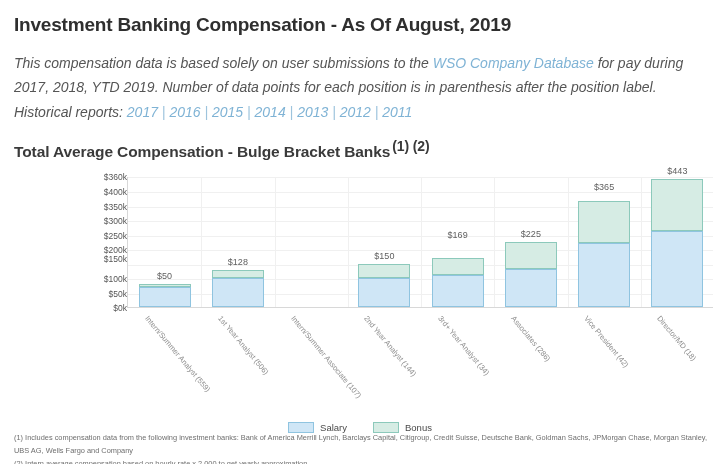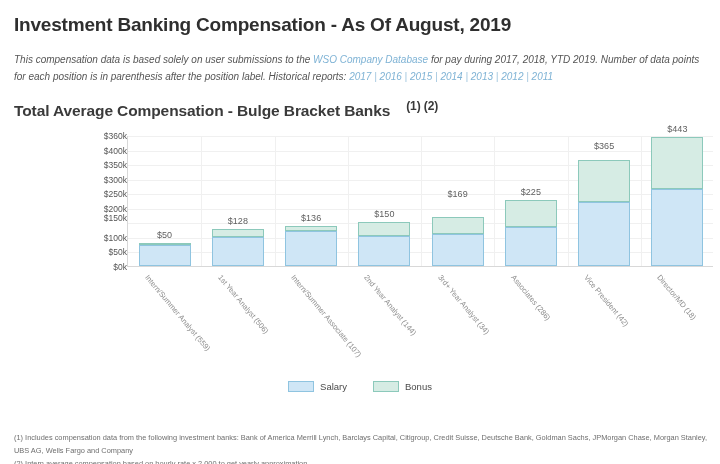--- a/index.html
+++ b/index.html
@@ -26,21 +26,21 @@
   
   #page-title {
     font-size: 19px;
     font-weight: bold;
     color: #2f2f2f;
     letter-spacing: -0.2px;
     margin: 14px 0 0 0;
     line-height: 1.2;
   }
   #intro-paragraph {
-    font-size: 10px;
+    font-size: 14px;
     font-style: italic;
     color: #555555;
     line-height: 1.75;
     margin-top: 14px;
     max-width: 690px;
   }
   .link {
     color: #7fb3d5;
     text-decoration: none;
     font-style: italic;
@@ -49,24 +49,24 @@
 
   
   #chart-title {
     font-size: 15.5px;
     font-weight: bold;
     color: #3a3a3a;
     margin-top: 13px;
     letter-spacing: -0.1px;
   }
   #chart-title .sup {
-    font-size: 12px;
+    font-size: 14px;
     font-weight: bold;
     vertical-align: super;
-    margin-left: 16px;
+    margin-left: 2px;
   }
 
   
   #chart-area {
     position: relative;
     margin-top: 6px;
     width: 692px;
     height: 285px;
   }
   #plot {
@@ -231,25 +231,20 @@
           <div class="seg bonus" style="height: 2.32889px; bottom: 20.96px;"></div>
           <div class="bar-value" style="bottom: 26.2889px;">$50</div>
         </div>
         <div class="gridline-v" style="left: 73.25px;"></div>
         <div class="bar-group" style="left: 83.875px; width: 52px; height: 37.2622px;">
           <div class="seg salary" style="height: 29.1111px;"></div>
           <div class="seg bonus" style="height: 8.15111px; bottom: 29.1111px;"></div>
           <div class="bar-value" style="bottom: 40.2622px;">$128</div>
         </div>
         <div class="gridline-v" style="left: 146.5px;"></div>
-        <div class="bar-group" style="left: 157.125px; width: 52px; height: 39.5911px;">
-          <div class="seg salary" style="height: 34.9333px;"></div>
-          <div class="seg bonus" style="height: 4.65778px; bottom: 34.9333px;"></div>
-          <div class="bar-value" style="bottom: 42.5911px;">$136</div>
-        </div>
         <div class="gridline-v" style="left: 219.75px;"></div>
         <div class="bar-group" style="left: 230.375px; width: 52px; height: 43.6667px;">
           <div class="seg salary" style="height: 29.6933px;"></div>
           <div class="seg bonus" style="height: 13.9733px; bottom: 29.6933px;"></div>
           <div class="bar-value" style="bottom: 46.6667px;">$150</div>
         </div>
         <div class="gridline-v" style="left: 293px;"></div>
         <div class="bar-group" style="left: 303.625px; width: 52px; height: 49.1978px;">
           <div class="seg salary" style="height: 32.0222px;"></div>
           <div class="seg bonus" style="height: 17.1756px; bottom: 32.0222px;"></div>

